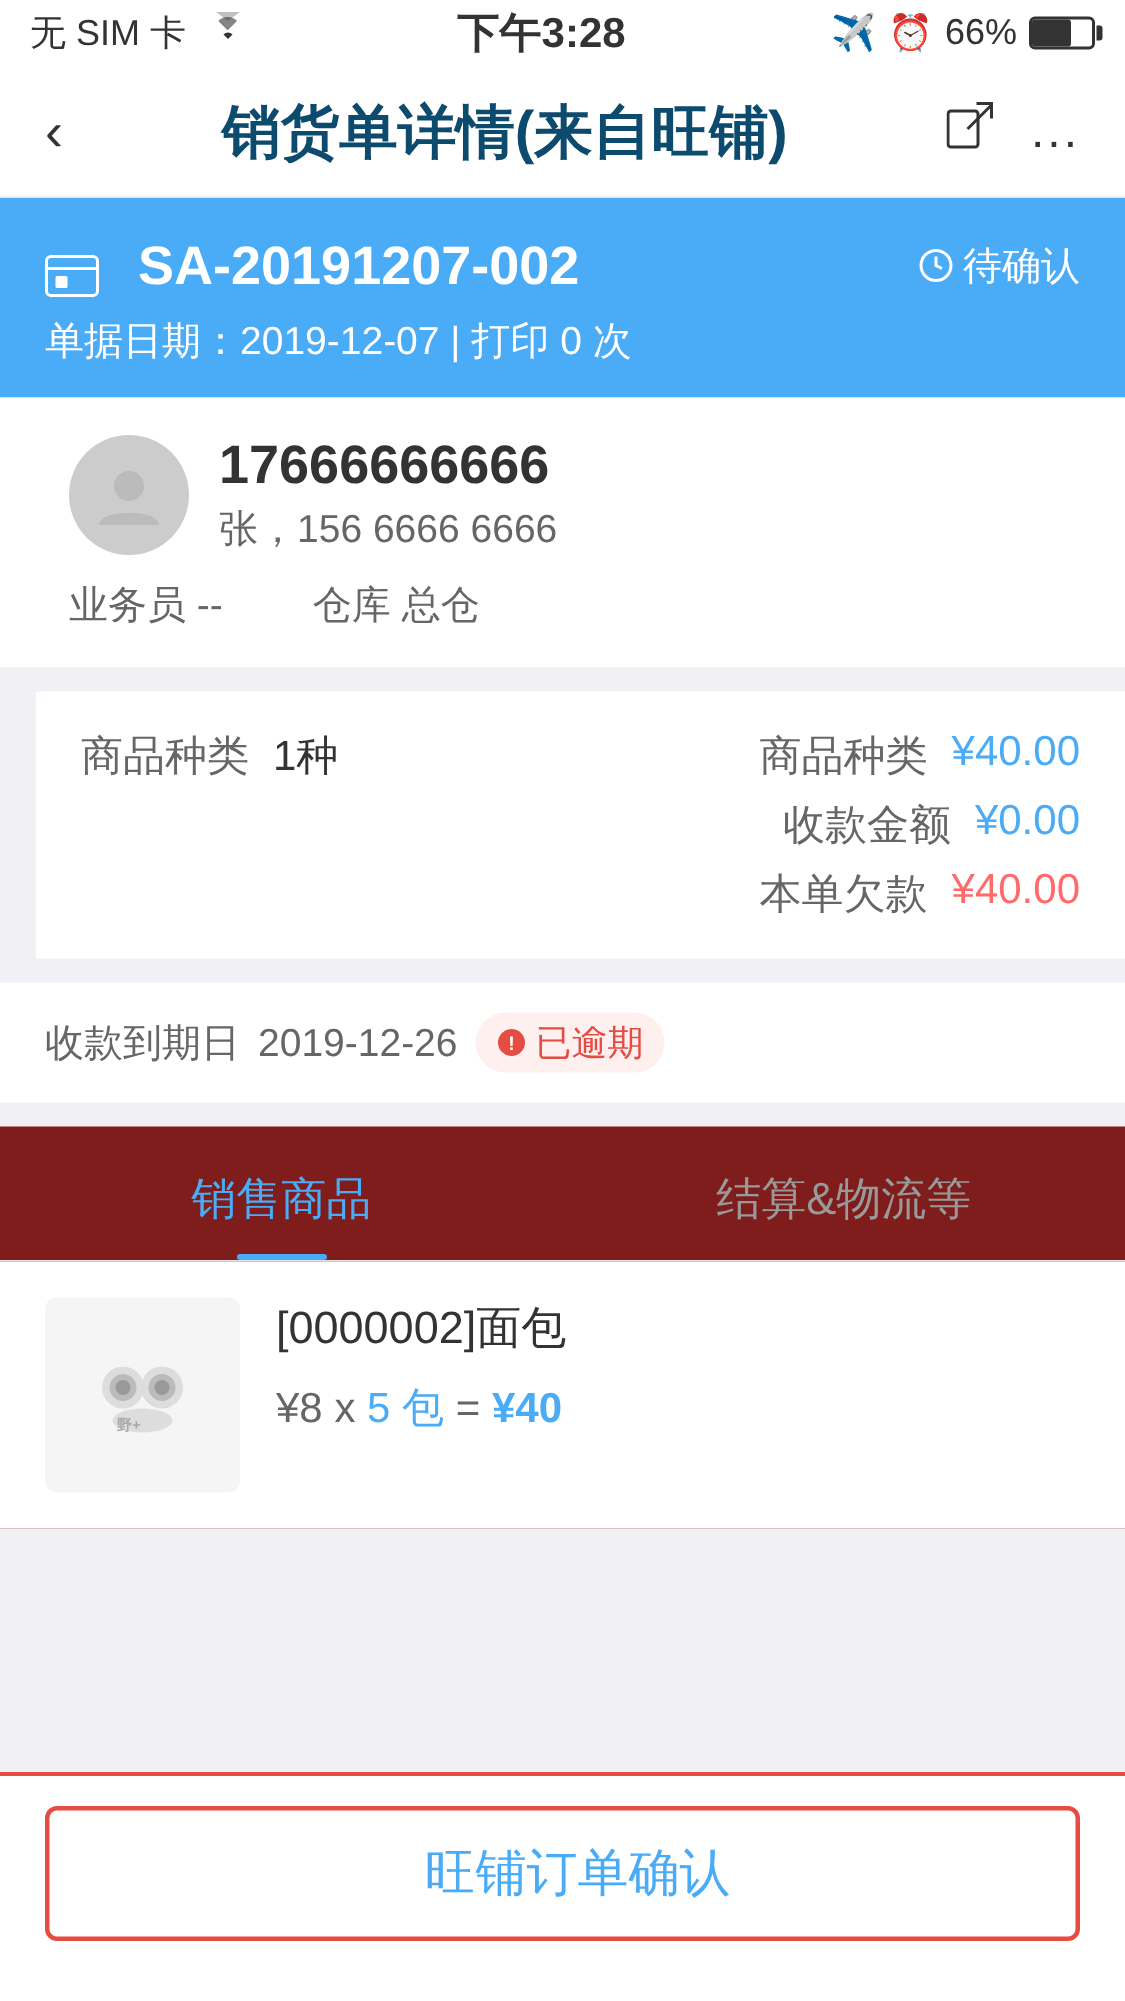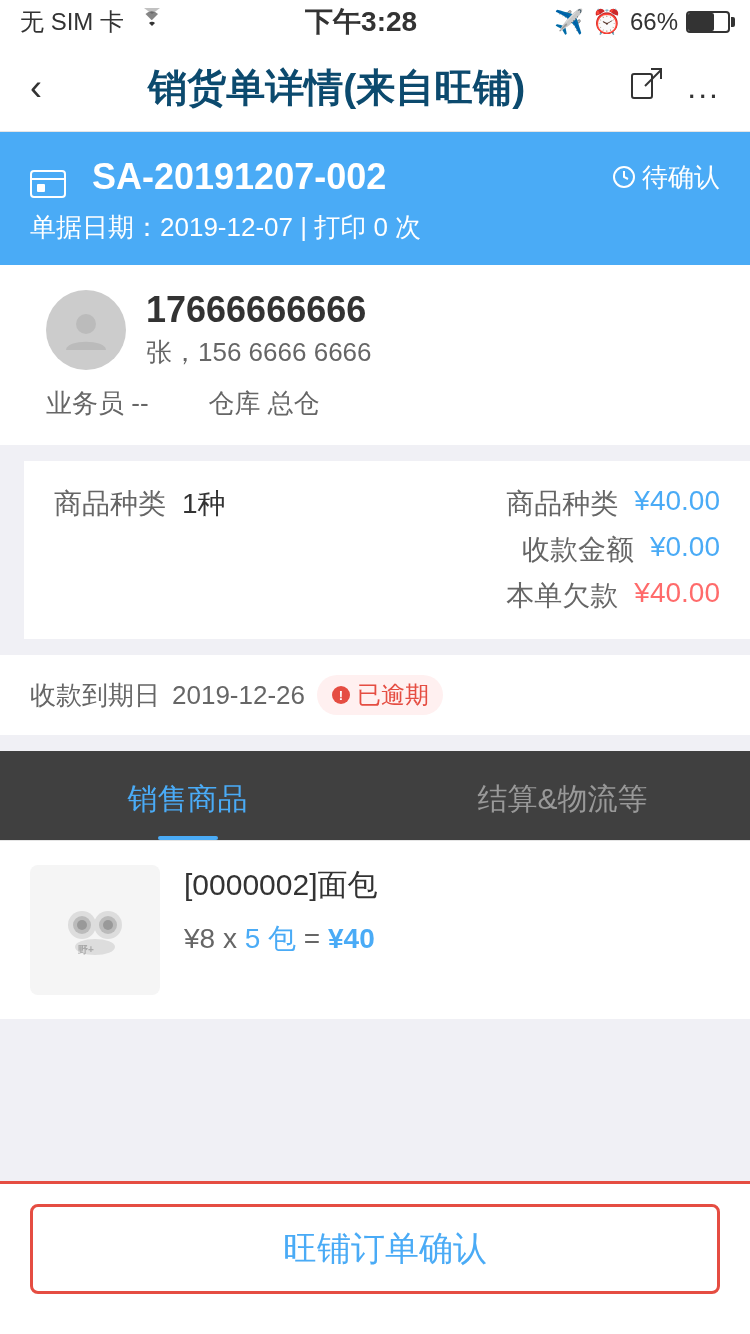--- a/index.html
+++ b/index.html
@@ -175,21 +175,21 @@
       border-radius: 20px;
       padding: 4px 14px;
       font-size: 24px;
       display: flex;
       align-items: center;
       gap: 6px;
     }
 
     
     .tabs-section {
-      background: #404040;
+      background: #7f1d1d;
       margin-bottom: 16px;
     }
     .tabs-row {
       display: flex;
       border-bottom: 1px solid #e5e5e5;
     }
     .tab {
       flex: 1;
       text-align: center;
       padding: 28px 0 20px;

